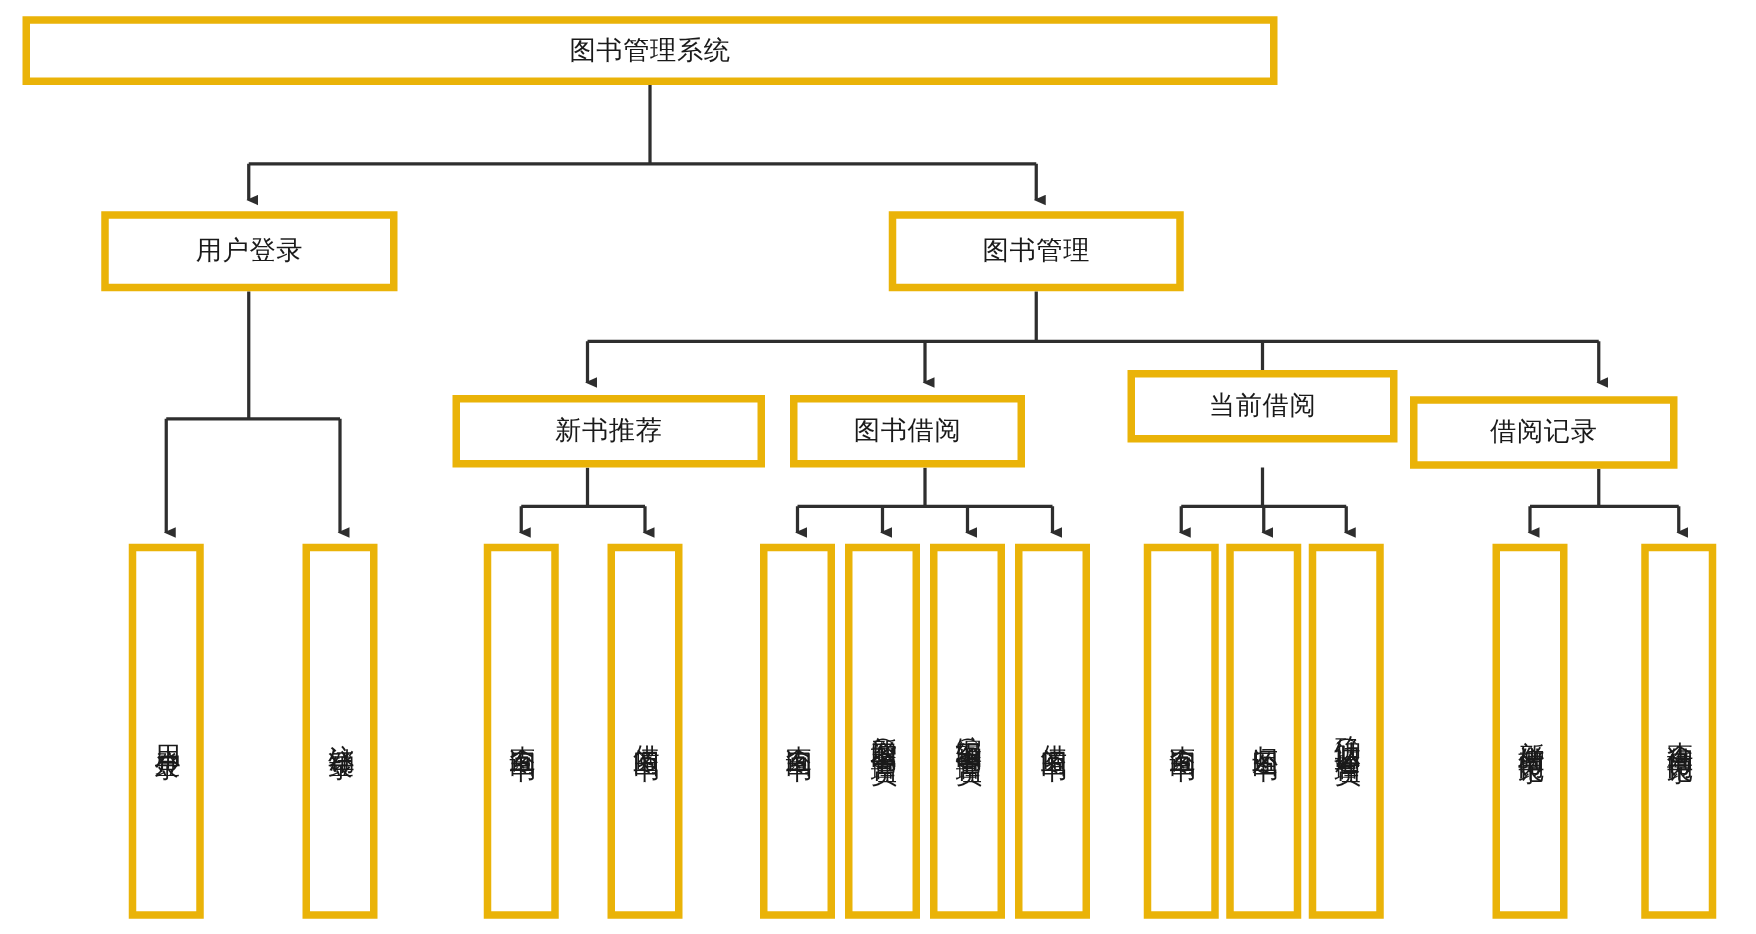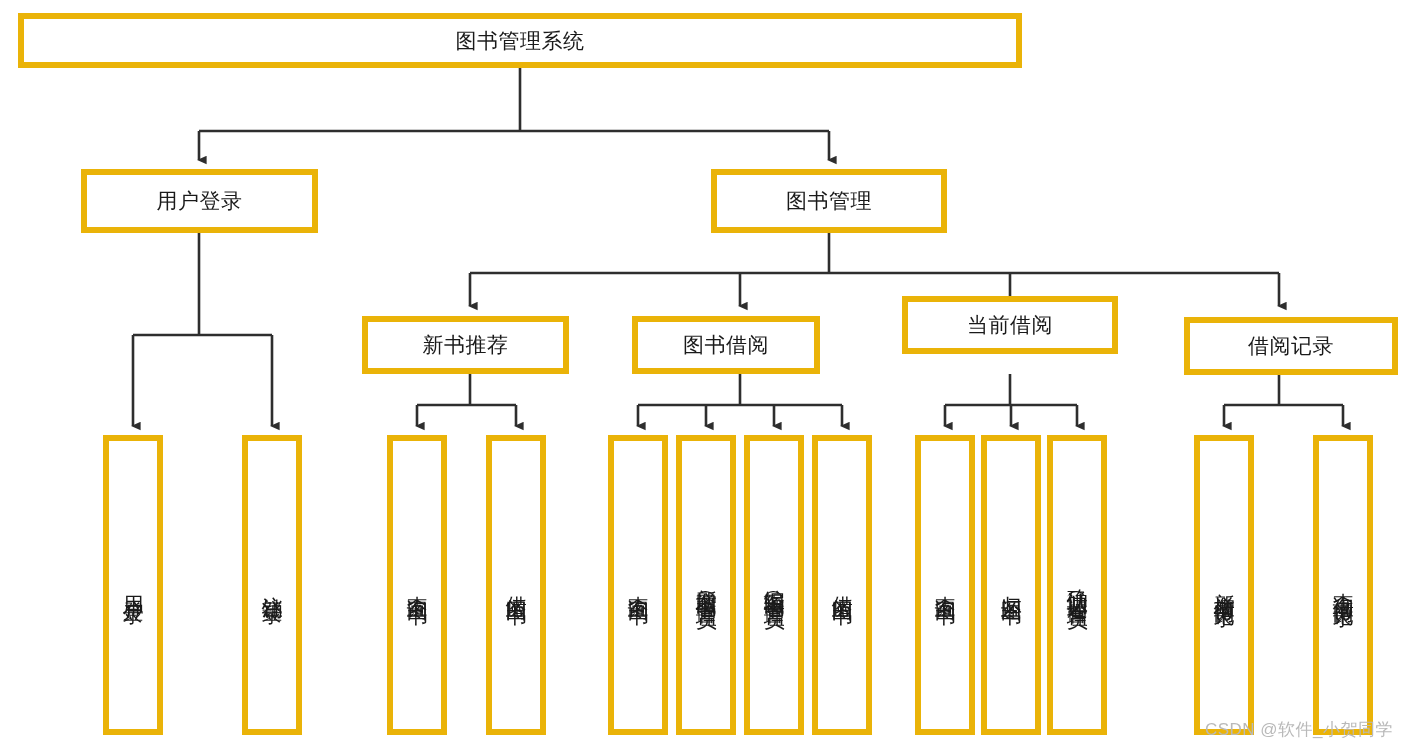--- a/index.html
+++ b/index.html
@@ -125,33 +125,33 @@
   </div>
 
   <div class="node-box" style="left:81px; top:169px; width:237px; height:64px;">
     <span class="node-label-h">用户登录</span>
   </div>
 
   <div class="node-box" style="left:711px; top:169px; width:236px; height:64px;">
     <span class="node-label-h">图书管理</span>
   </div>
 
-  <div class="node-box" style="left:362px; top:316px; width:207px; height:58px;">
+  <div class="node-box" style="left:362px; top:316px; width:250px; height:58px;">
     <span class="node-label-h">新书推荐</span>
   </div>
 
   <div class="node-box" style="left:632px; top:316px; width:188px; height:58px;">
     <span class="node-label-h">图书借阅</span>
   </div>
 
   <div class="node-box" style="left:902px; top:296px; width:216px; height:58px;">
     <span class="node-label-h">当前借阅</span>
   </div>
 
-  <div class="node-box" style="left:1184px; top:317px; width:214px; height:58px;">
+  <div class="node-box" style="left:1128px; top:317px; width:214px; height:58px;">
     <span class="node-label-h">借阅记录</span>
   </div>
 
   <div class="node-box" style="left:103px; top:435px; width:60px; height:300px;">
     <span class="node-label-v">用户登录</span>
   </div>
 
   <div class="node-box" style="left:242px; top:435px; width:60px; height:300px;">
     <span class="node-label-v">注销登录</span>
   </div>
@@ -193,15 +193,14 @@
   </div>
 
   <div class="node-box" style="left:1194px; top:435px; width:60px; height:300px;">
     <span class="node-label-v">新增借阅记录</span>
   </div>
 
   <div class="node-box" style="left:1313px; top:435px; width:60px; height:300px;">
     <span class="node-label-v">查询借阅记录</span>
   </div>
 
-  <div class="watermark">CSDN @软件_小贺同学</div>
 
 </div>
 
 </body></html>

